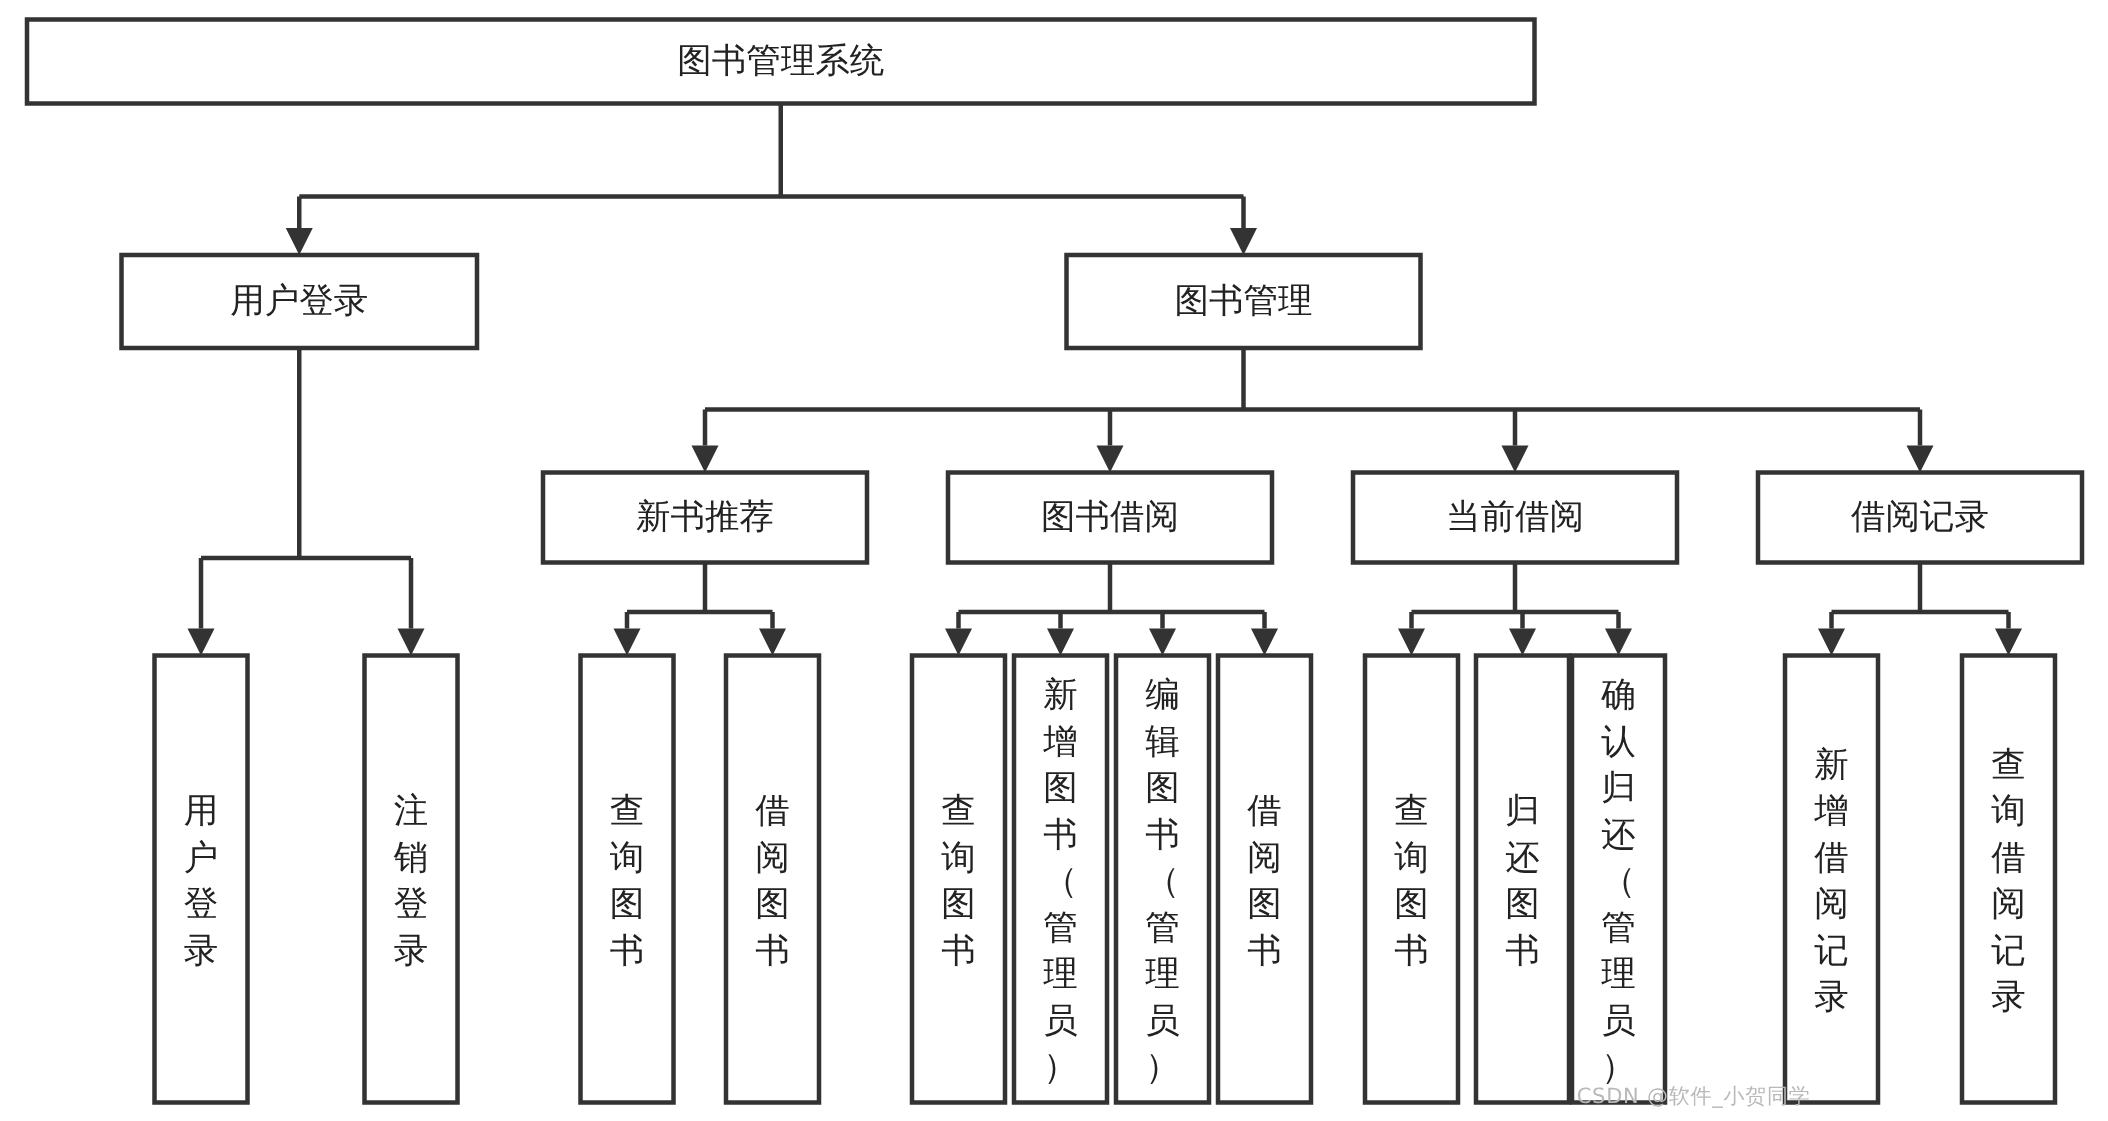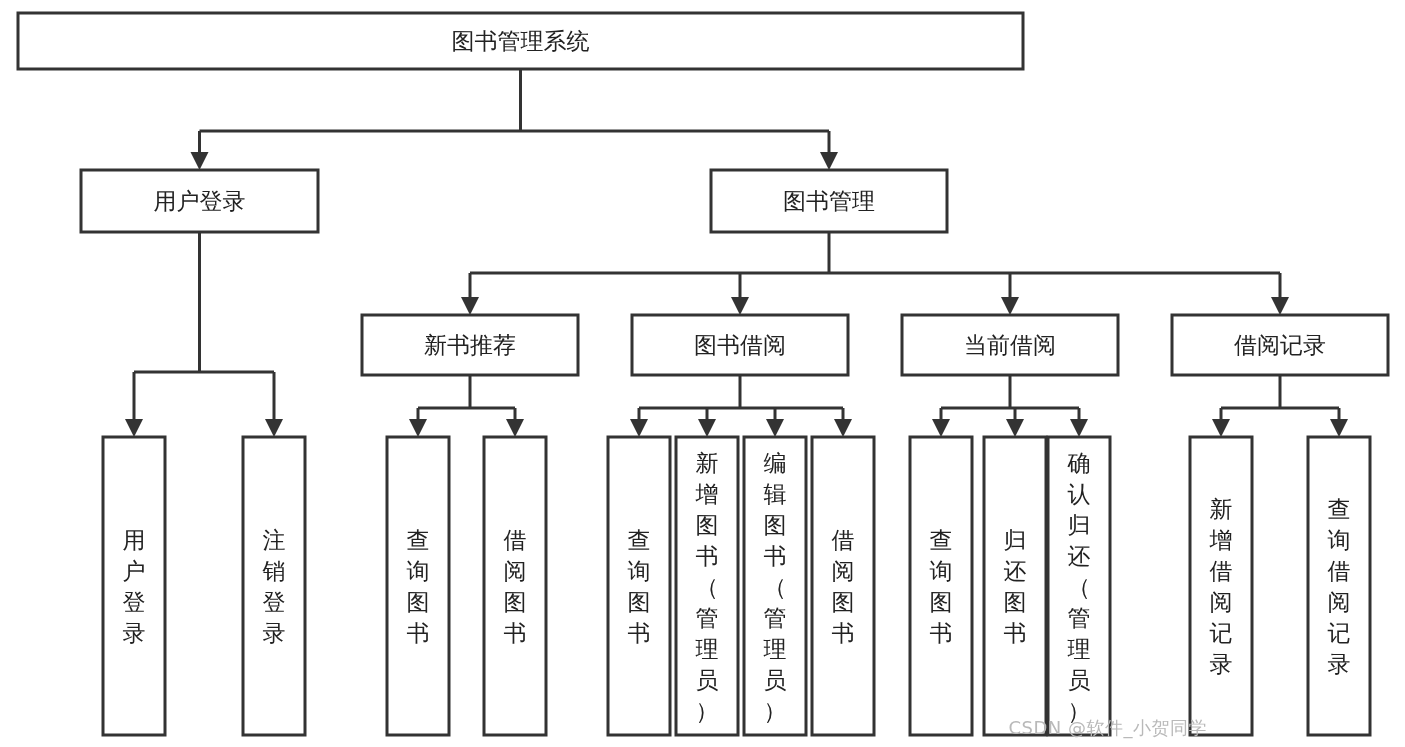--- a/index.html
+++ b/index.html
@@ -53,21 +53,21 @@
     font-family: "DejaVu Sans", "Liberation Sans", sans-serif;
     font-size: 23px;
     fill: #222222;
     text-anchor: middle;
   }
   .watermark-text {
     position: absolute;
     right: 14px;
     bottom: 7px;
     font-family: "DejaVu Sans", "Liberation Sans", sans-serif;
-    font-size: 18px;
+    font-size: 14px;
     color: #b9b9b9;
     white-space: nowrap;
     letter-spacing: 0.5px;
     pointer-events: none;
   }
 </style>
 </head>
 <body>
 
 <div id="diagram-root">

